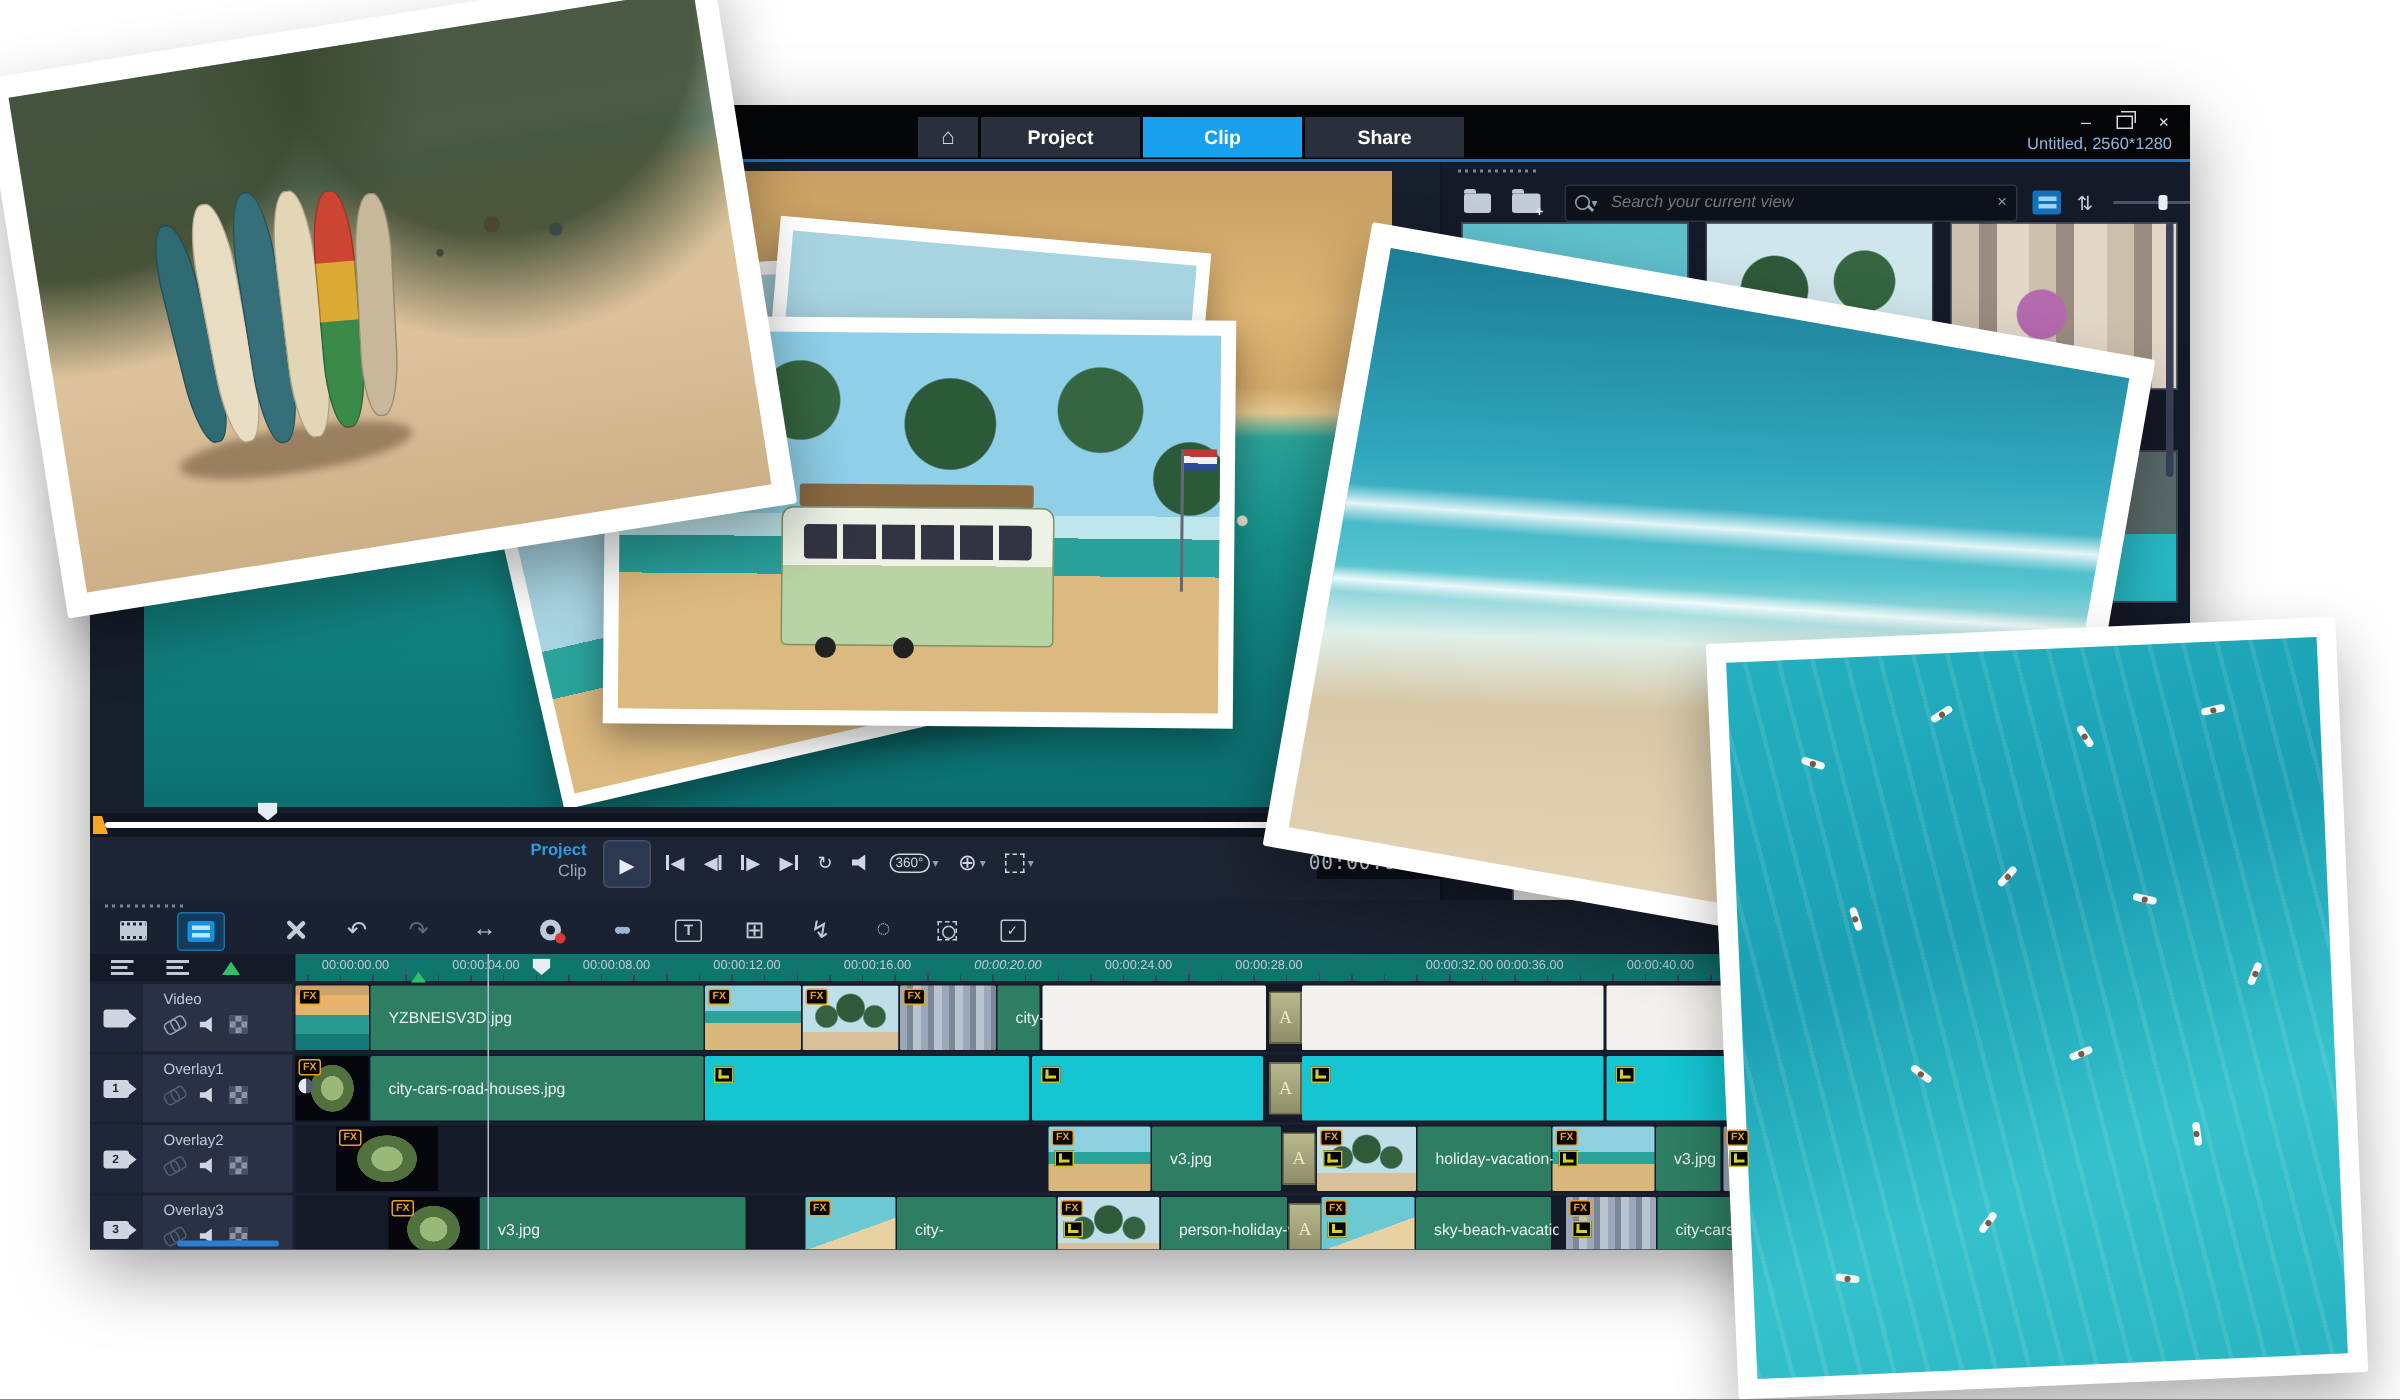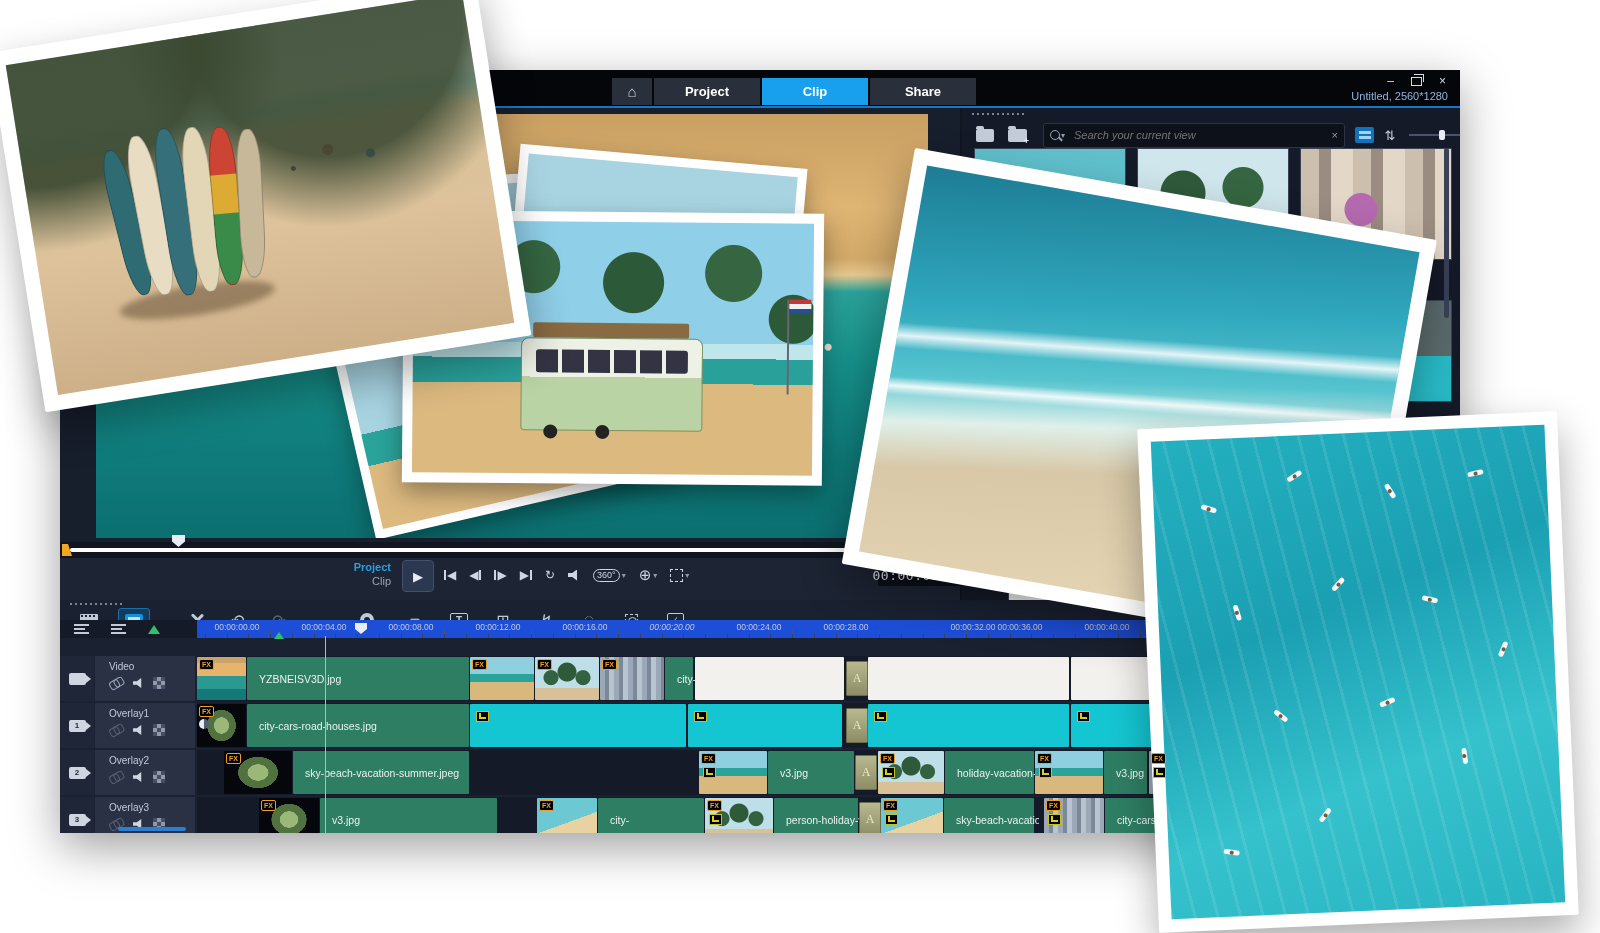--- a/index.html
+++ b/index.html
@@ -123,21 +123,21 @@
   .icon-reel{width:14px;height:14px;border-radius:50%;background:#c2cad8;position:relative}
   .icon-reel::before{content:'';position:absolute;left:4px;top:4px;width:6px;height:6px;border-radius:50%;background:#1a2130}
   .icon-reel::after{content:'';position:absolute;right:-3px;bottom:-2px;width:7px;height:7px;border-radius:50%;background:#d83838}
   .icon-dots3{letter-spacing:-4px;font-size:11px;color:#9fb4d0}
   .icon-titleT{width:16px;height:13px;border:1px solid #c2cad8;border-radius:2px;font-size:10px;font-weight:bold;display:flex;align-items:center;justify-content:center}
   .icon-corners{width:13px;height:13px;position:relative}
   .icon-corners::before{content:'';position:absolute;inset:0;border:1px dashed #c2cad8}
   .icon-corners i{position:absolute;left:3px;top:3px;width:7px;height:7px;border-radius:50%;border:1px solid #c2cad8}
   .icon-enhance{width:15px;height:13px;border:1px solid #c2cad8;border-radius:2px;font-size:9px;display:flex;align-items:center;justify-content:center}
   
-  .ruler{position:absolute;left:0;top:20px;width:1400px;height:18px;background:#1d4ed8}
+  .ruler{position:absolute;left:0;top:36px;width:1400px;height:18px;background:#0f766e}
   .ruler-lane{position:absolute;left:123px;top:0;right:0;height:100%;background:
      repeating-linear-gradient(90deg,#39425a 0 1px,transparent 1px 21.75px) left bottom/100% 4px no-repeat,
      repeating-linear-gradient(90deg,#4a5470 0 1px,transparent 1px 87px) left bottom/100% 8px no-repeat}
   .ruler-label{position:absolute;top:2px;transform:translateX(-50%);font-size:8.5px;color:#c2c9d8;white-space:nowrap}
   .ruler-left{position:absolute;left:0;top:0;width:123px;height:18px;background:#151a28;display:flex;align-items:center;gap:22px;padding-left:14px}
   .icon-list{width:15px;height:11px;display:flex;flex-direction:column;gap:2px}
   .icon-list i{display:block;height:2px;background:#c2cad8}
   .icon-list i:nth-child(2){width:70%}
   .tri-green{width:0;height:0;border-left:6px solid transparent;border-right:6px solid transparent;border-bottom:9px solid #2fc06a}
   .ruler-shield{position:absolute;left:295px;top:3px;width:12px;height:11px;background:#e8ecf4;clip-path:polygon(0 0,100% 0,100% 55%,50% 100%,0 55%)}
@@ -509,23 +509,20 @@
             <div class="track-ctrls">
               <span class="icon-link"></span>
               <span class="spk"></span>
               <span class="icon-checker"></span>
             </div>
           </div>
           <div class="track-lane">
             <div class="clip clip-thumb art-palmoval" style="left: 27px; width: 68px;">
               <span class="badge badge-fx">FX</span>
             </div>
-            <div class="clip clip-title" style="left: 96px; width: 176px;">
-              <span class="clip-label">sky-beach-vacation-summer.jpeg</span>
-            </div>
             <div class="clip clip-thumb art-van" style="left: 502px; width: 68px;">
               <span class="badge badge-fx">FX</span>
               <span class="badge badge-l"></span>
             </div>
             <div class="clip clip-title" style="left: 571px; width: 86px;">
               <span class="clip-label">v3.jpg</span>
             </div>
             <div class="clip clip-transition" style="left: 658px; width: 20px;">
               <span class="transition-letter">A</span>
             </div>

